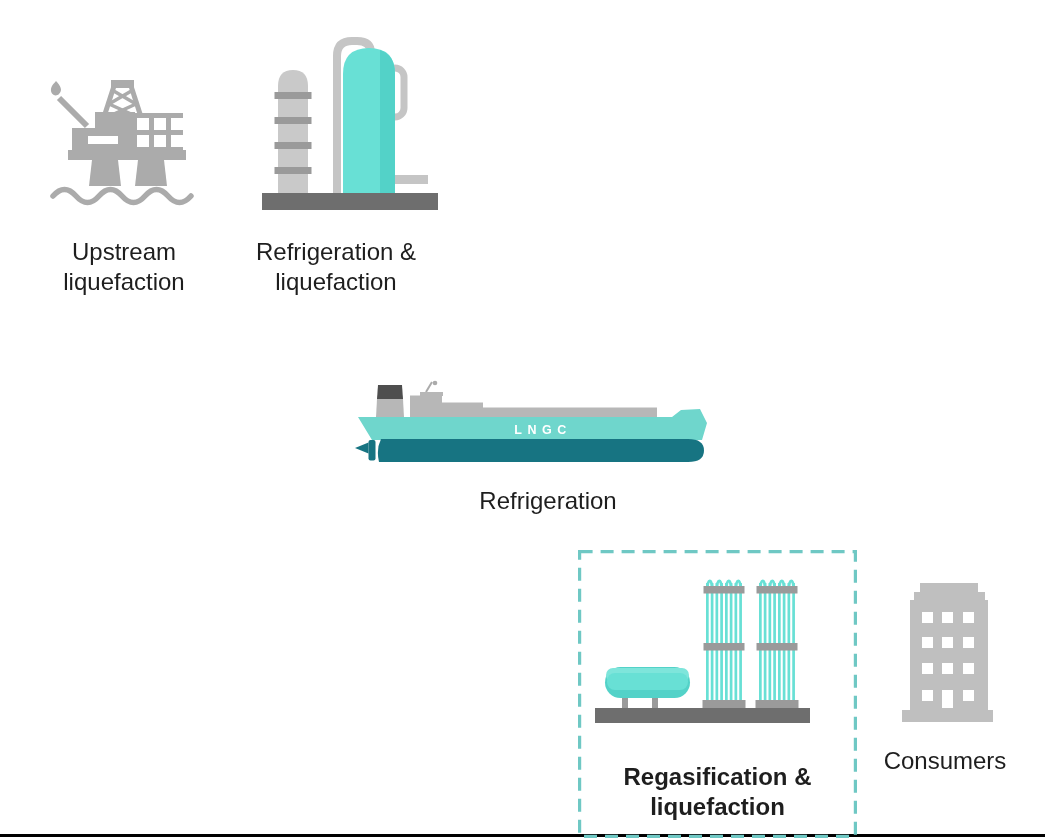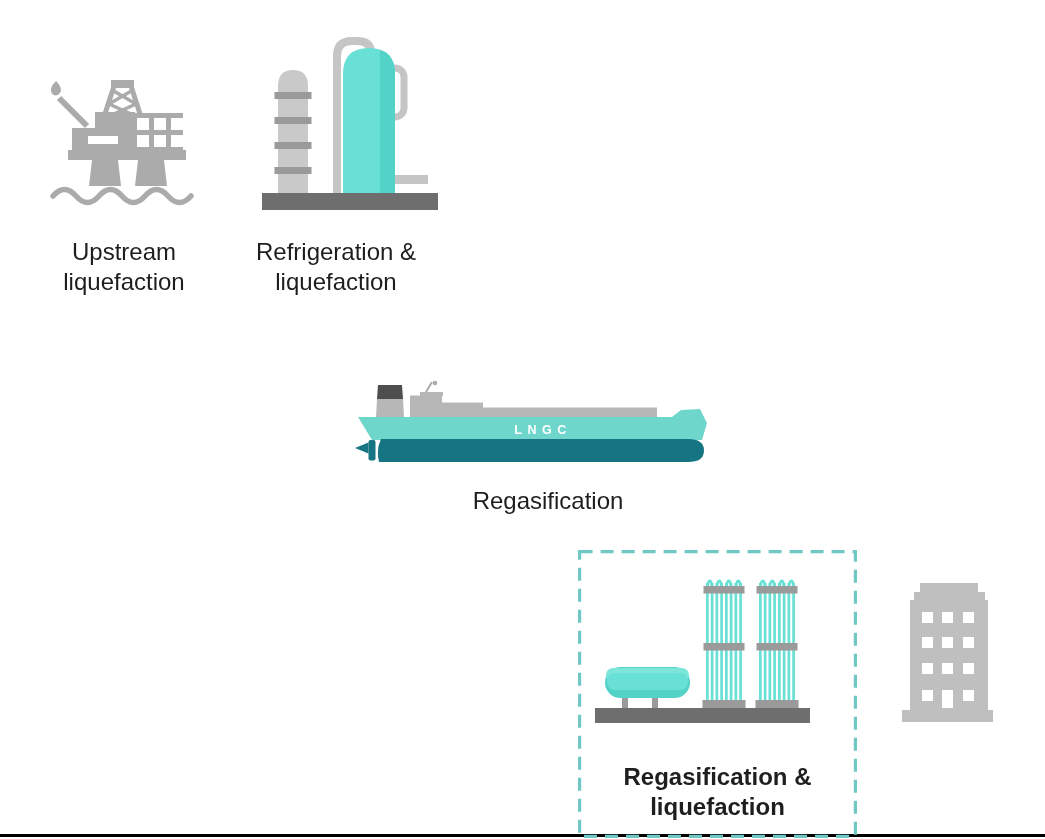--- a/index.html
+++ b/index.html
@@ -124,21 +124,21 @@
     </g>
     <path class="fST" d="M8,41 L322,41 L331,34 L350,33 L357,47 L352,64 L22,64 Z"></path>
     <path class="fSH" d="M31,63 L338,63 Q354,63 354,74.5 Q354,86 338,86 L29,86 Q26,73 31,63 Z"></path>
     <g class="fSH">
       <rect x="18.5" y="64" width="7" height="20.5" rx="2"></rect>
       <polygon points="18.5,66.5 5,72 18.5,77.5"></polygon>
     </g>
     <text class="ship-text" x="193" y="57.5" text-anchor="middle">LNGC</text>
   </svg>
   <div class="stage-label" style="left:448px;top:486px;width:200px;">
-    <div class="lbl-line">Regasification</div>
+    <div class="lbl-line">Refrigeration</div>
   </div>
 
   <div class="bottom-rule"></div>
 
   <div class="highlight-box">
     <svg width="279" height="288" viewBox="0 0 279 288" style="position:absolute;left:0;top:0;">
       <rect class="dash-rect" x="1.6" y="1.6" width="275.8" height="284.8" stroke-width="3.2" stroke-dasharray="13 8"></rect>
     </svg>
 
     <svg style="position:absolute;left:17px;top:23px;" width="215" height="150" viewBox="0 0 215 150">
@@ -190,14 +190,17 @@
       <rect x="42" y="59" width="11" height="11"></rect>
       <rect x="63" y="59" width="11" height="11"></rect>
       <rect x="22" y="85" width="11" height="11"></rect>
       <rect x="42" y="85" width="11" height="11"></rect>
       <rect x="63" y="85" width="11" height="11"></rect>
       <rect x="22" y="112" width="11" height="11"></rect>
       <rect x="63" y="112" width="11" height="11"></rect>
       <rect x="42" y="112" width="11" height="18"></rect>
     </g>
   </svg>
+  <div class="stage-label" style="left:845px;top:746px;width:200px;">
+    <div class="lbl-line">Consumers</div>
+  </div>
 
 </div>
 
 </body></html>

